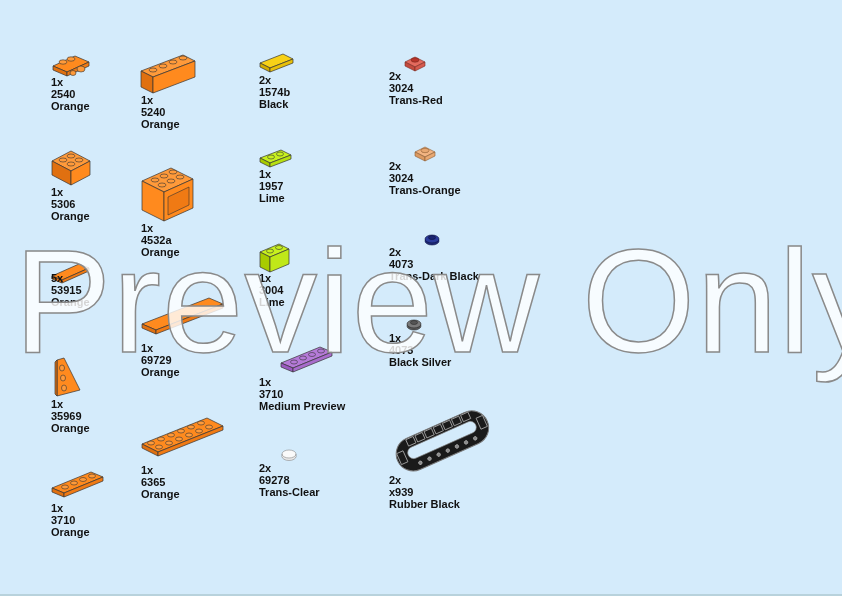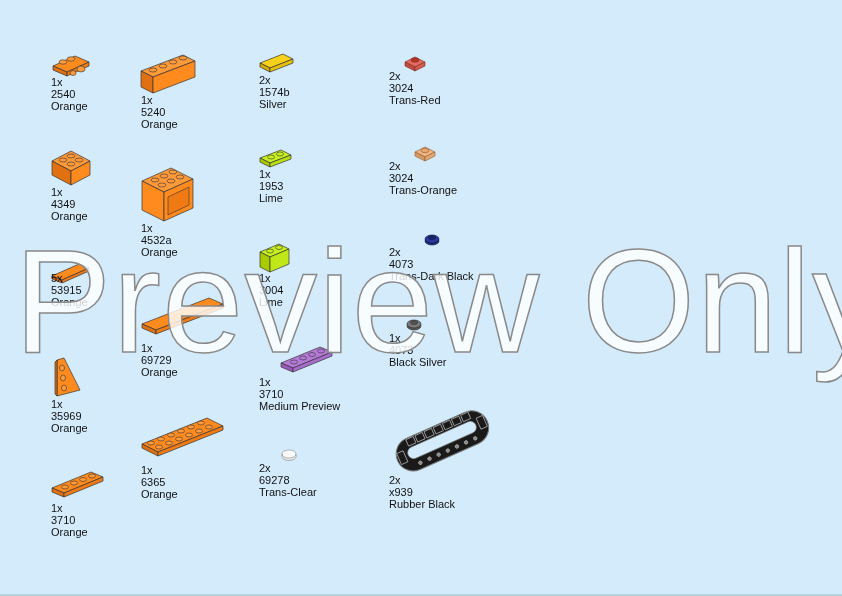--- a/index.html
+++ b/index.html
@@ -14,21 +14,21 @@
       position: absolute; left: 0; bottom: 0; width: 842px; height: 2px;
       background: #b8d2dc;
     }
     .part {
       position: absolute;
     }
     .part svg { position: absolute; overflow: visible; }
     .label {
       position: absolute;
       font-size: 11px;
-      font-weight: normal;
+      font-weight: bold;
       line-height: 12px;
       color: #111;
       white-space: nowrap;
     }
     .label span { display: block; }
     .watermark {
       position: absolute;
       left: 14px; top: 222px;
       font-family: "Liberation Sans", "DejaVu Sans", sans-serif;
       font-size: 146px;
@@ -277,40 +277,40 @@
     <span>Orange</span>
   </div>
   <div class="label" style="left:141px;top:94px;">
     <span>1x</span>
     <span>5240</span>
     <span>Orange</span>
   </div>
   <div class="label" style="left:259px;top:74px;">
     <span>2x</span>
     <span>1574b</span>
-    <span>Silver</span>
+    <span>Black</span>
   </div>
   <div class="label" style="left:389px;top:70px;">
     <span>2x</span>
     <span>3024</span>
     <span>Trans-Red</span>
   </div>
   <div class="label" style="left:51px;top:186px;">
     <span>1x</span>
-    <span>4349</span>
+    <span>5306</span>
     <span>Orange</span>
   </div>
   <div class="label" style="left:141px;top:222px;">
     <span>1x</span>
     <span>4532a</span>
     <span>Orange</span>
   </div>
   <div class="label" style="left:259px;top:168px;">
     <span>1x</span>
-    <span>1953</span>
+    <span>1957</span>
     <span>Lime</span>
   </div>
   <div class="label" style="left:389px;top:160px;">
     <span>2x</span>
     <span>3024</span>
     <span>Trans-Orange</span>
   </div>
   <div class="label" style="left:51px;top:272px;">
     <span>5x</span>
     <span>53915</span>

